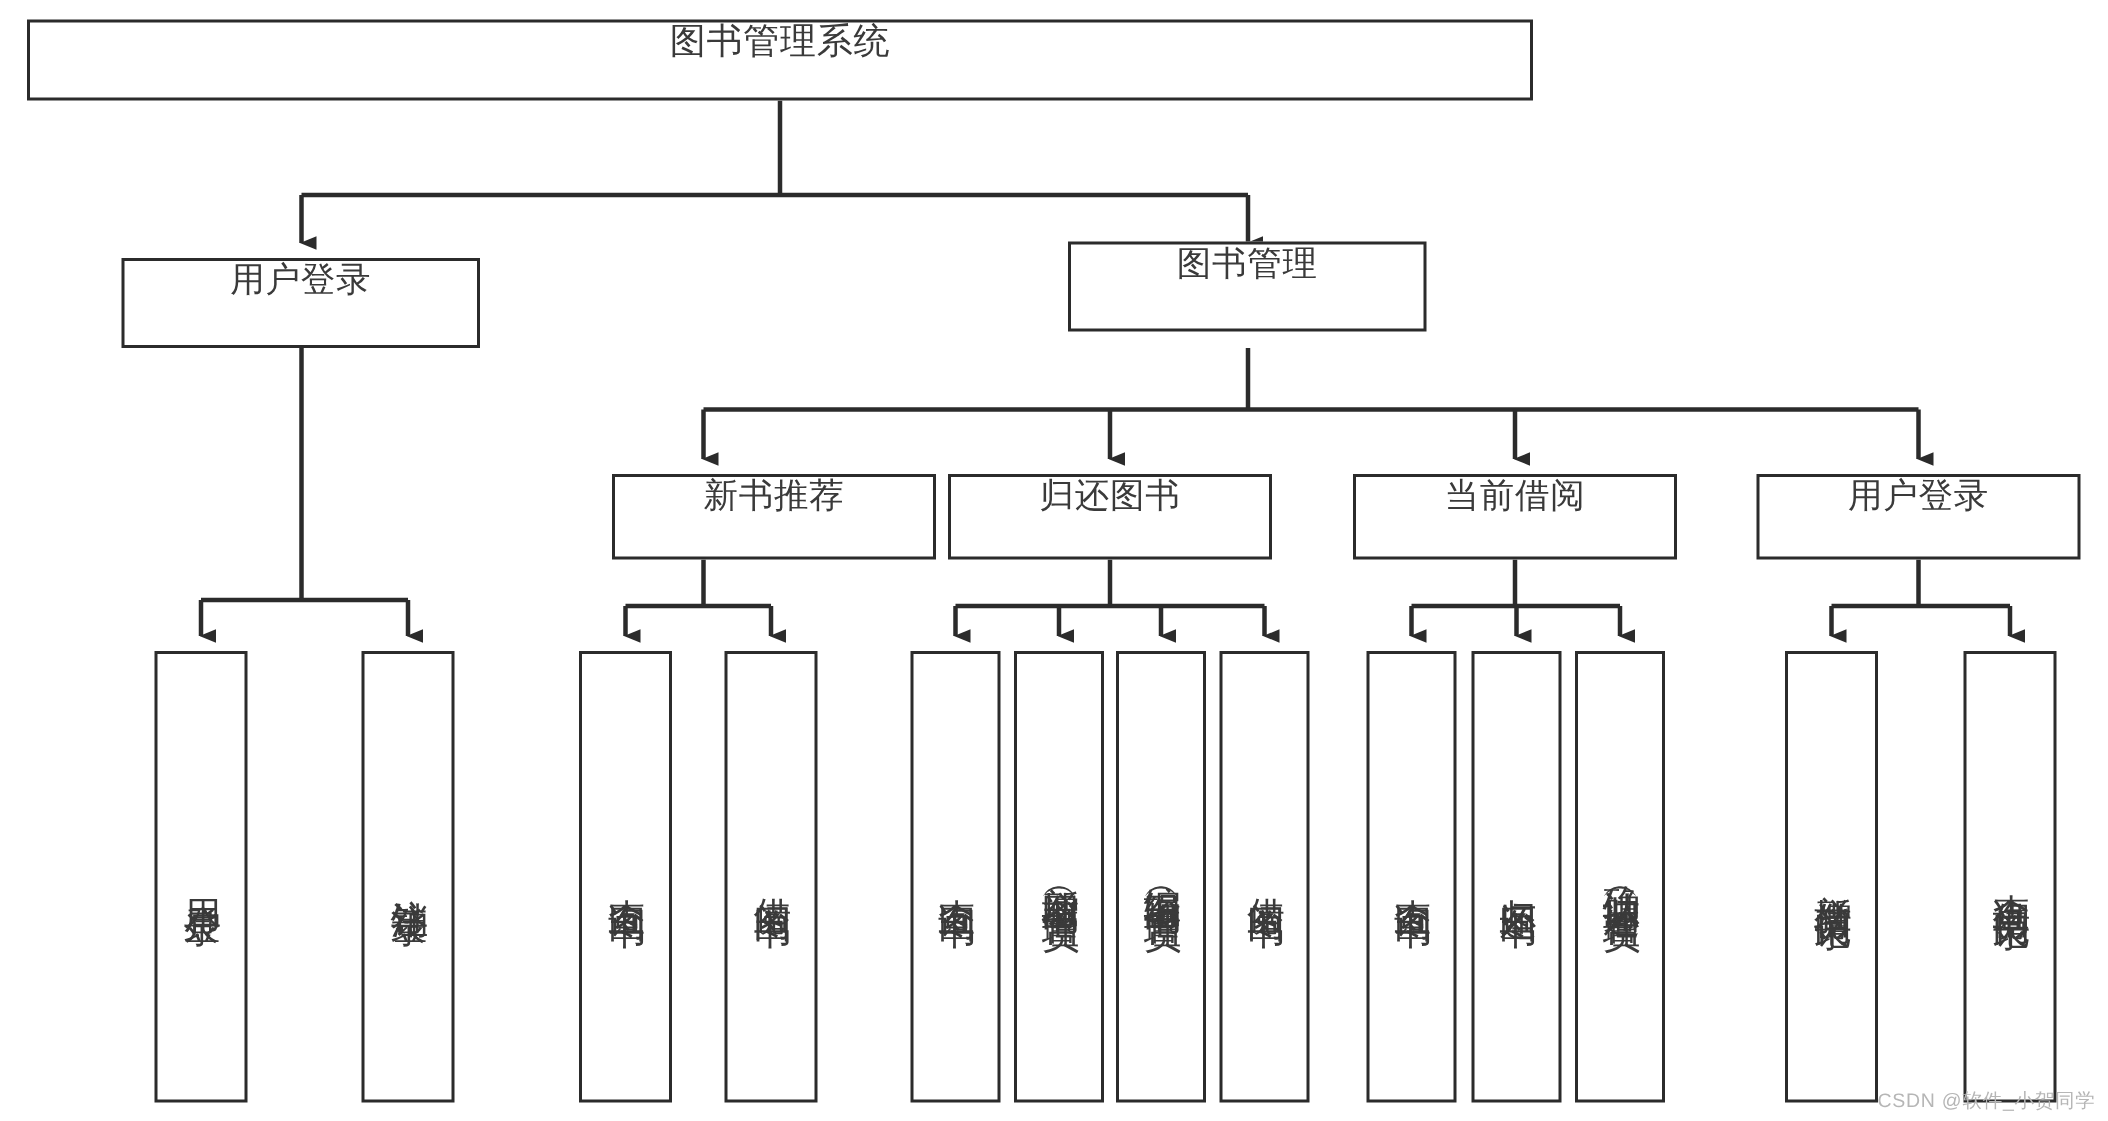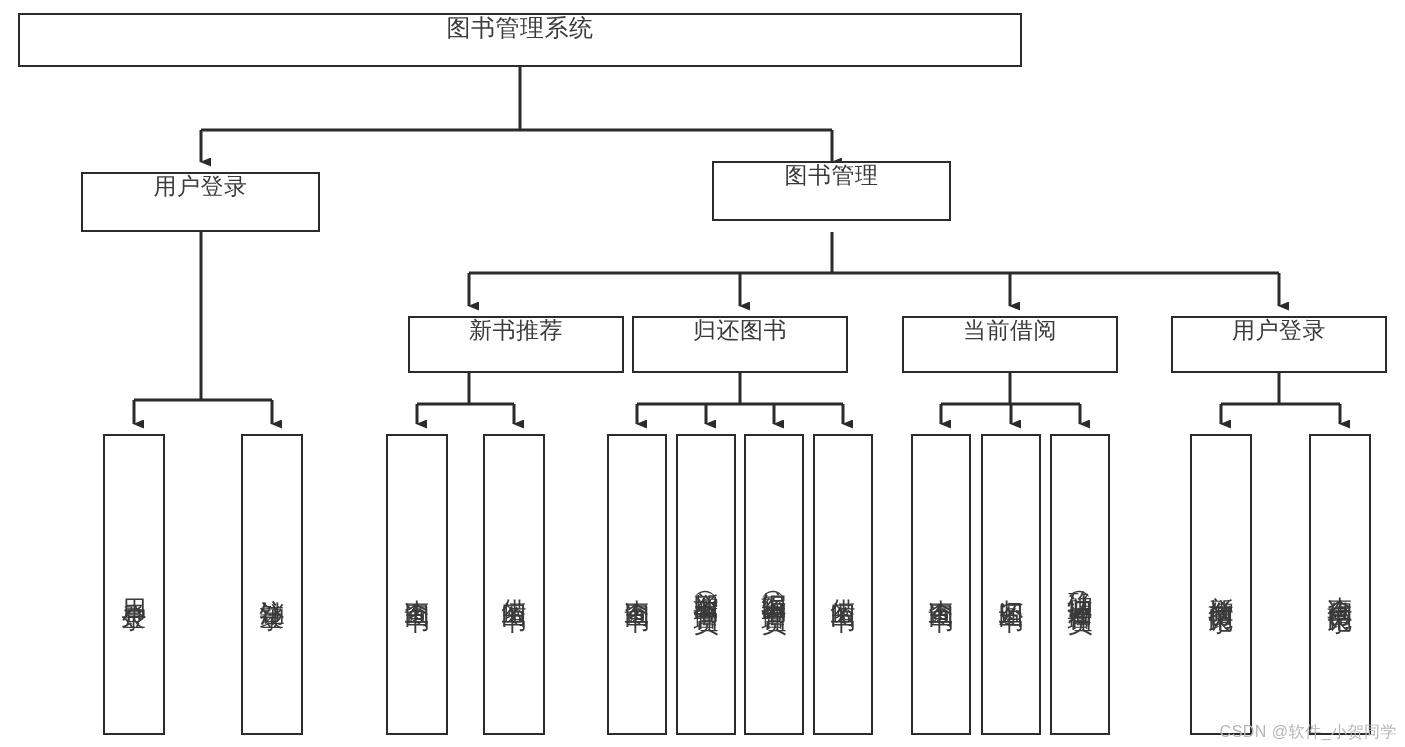--- a/index.html
+++ b/index.html
@@ -61,21 +61,21 @@
     text-orientation: upright;
     font-size: 25px;
     line-height: 1.0;
     letter-spacing: 3px;
     max-height: 100%;
   }
   #watermark {
     position: absolute;
     right: 8px;
     bottom: 4px;
-    font-size: 16px;
+    font-size: 13px;
     color: #b6b6b6;
     letter-spacing: 0.5px;
     white-space: nowrap;
     font-family: "Liberation Sans", "DejaVu Sans", sans-serif;
     margin-left: 38px;
   }
 </style>
 </head>
 <body>
 

